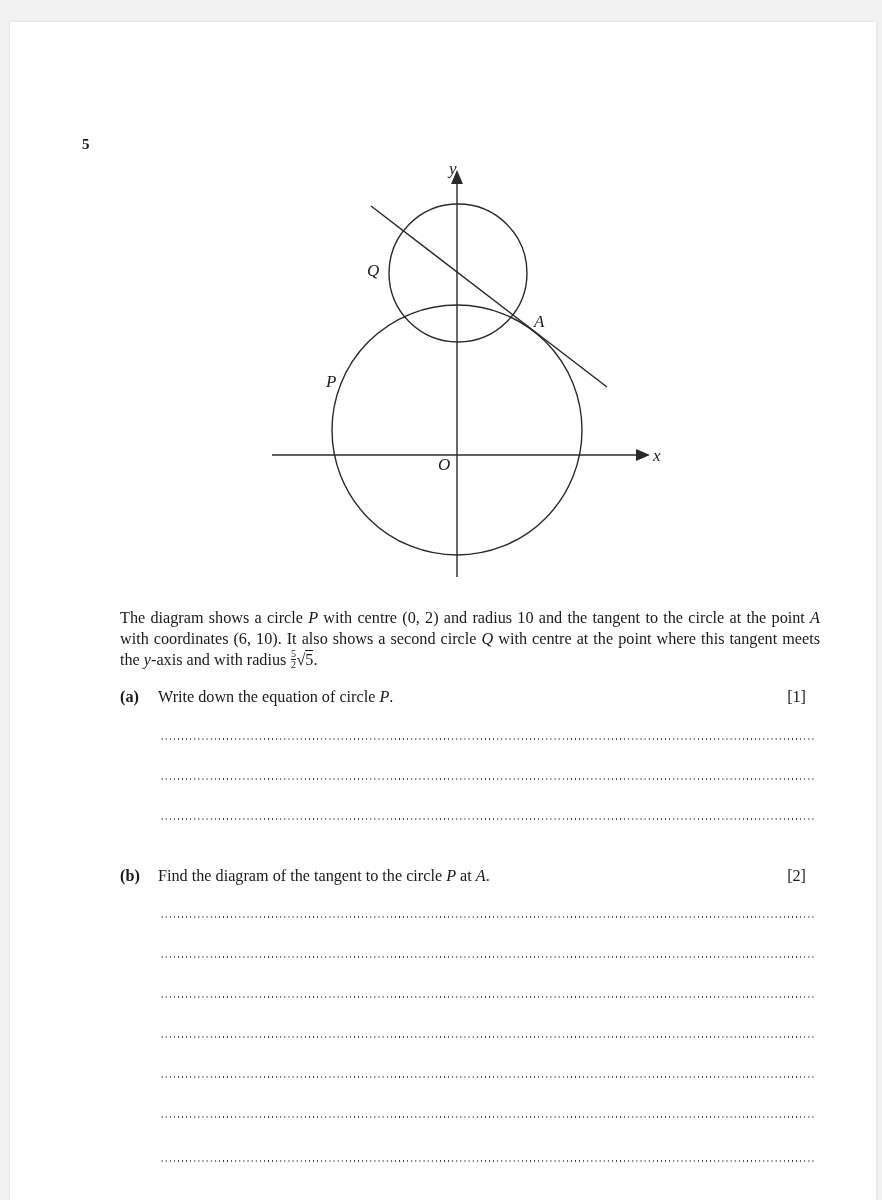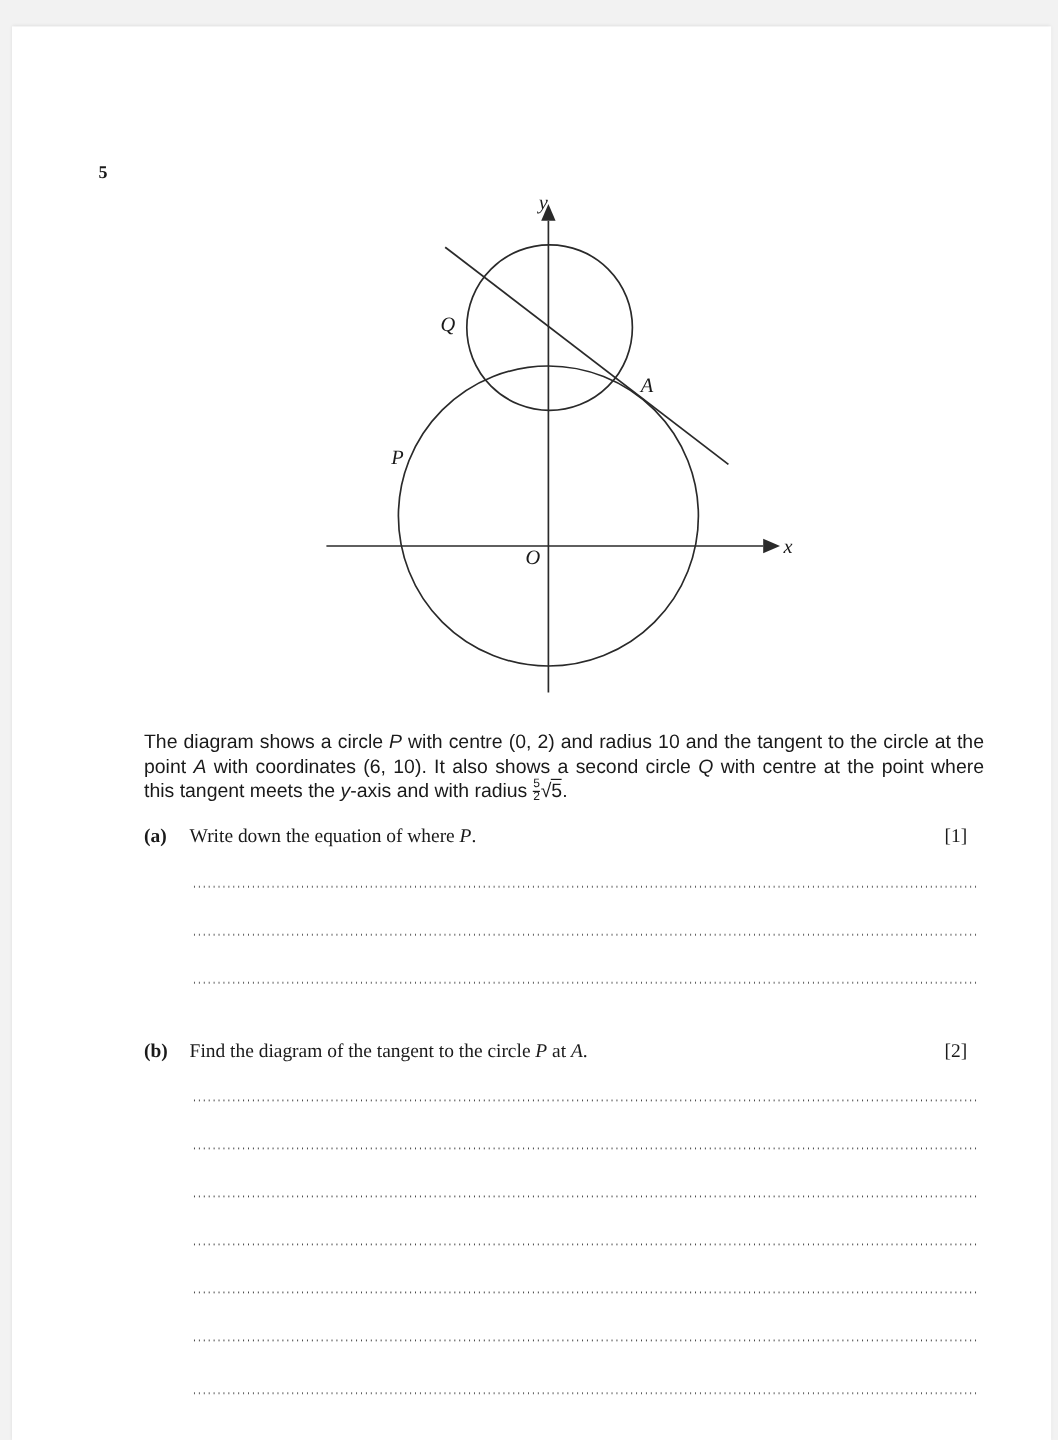--- a/index.html
+++ b/index.html
@@ -46,21 +46,21 @@
     font-family: "Liberation Serif", serif;
   }
   .body-text {
     position: absolute;
     left: 110px;
     top: 586px;
     width: 700px;
     font-size: 16.2px;
     line-height: 20.5px;
     text-align: justify;
-    font-family: Liberation Sans, sans-serif;
+    font-family: Liberation Serif, serif;
   }
   .body-text i { font-style: italic; }
   .frac {
     display: inline-block;
     vertical-align: -0.32em;
     font-size: 0.62em;
     line-height: 1.02;
     text-align: center;
     margin: 0 0.5px;
   }
@@ -139,21 +139,21 @@
       <text class="mathlabel" x="274" y="175" font-size="17" fill="#1a1a1a">A</text>
     </svg>
   </div>
 
   <div class="body-text">
     <span>The diagram shows a circle </span><i>P</i><span> with centre (0, 2) and radius 10 and the tangent to the circle at the point </span><i>A</i><span> with coordinates (6, 10).  It also shows a second circle </span><i>Q</i><span> with centre at the point where this tangent meets the </span><i>y</i><span>-axis and with radius </span><span class="radical"><span class="frac"><span class="num">5</span><span class="den">2</span></span><span>√</span><span style="border-top:1px solid #1a1a1a;">5</span></span><span>.</span>
   </div>
 
   <div class="part" id="part-a">
     <span class="tag">(a)</span>
-    <span class="ptext"><span>Write down the equation of where </span><i>P</i><span>.</span></span>
+    <span class="ptext"><span>Write down the equation of circle </span><i>P</i><span>.</span></span>
     <span class="marks">[1]</span>
   </div>
 
   <div class="dotline" style="top:716px"></div>
   <div class="dotline" style="top:756px"></div>
   <div class="dotline" style="top:796px"></div>
 
   <div class="part" id="part-b">
     <span class="tag">(b)</span>
     <span class="ptext"><span>Find the diagram of the tangent to the circle </span><i>P</i><span> at </span><i>A</i><span>.</span></span>

